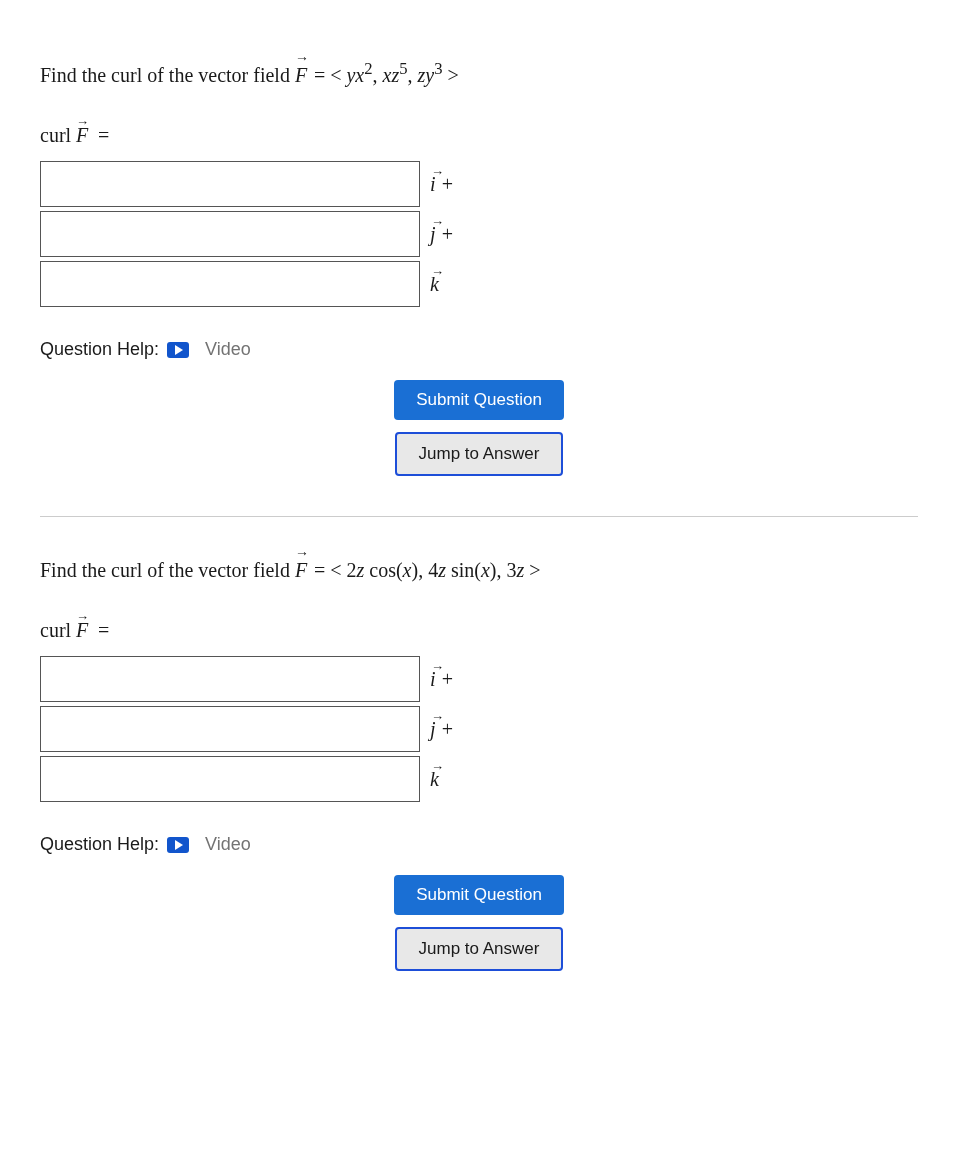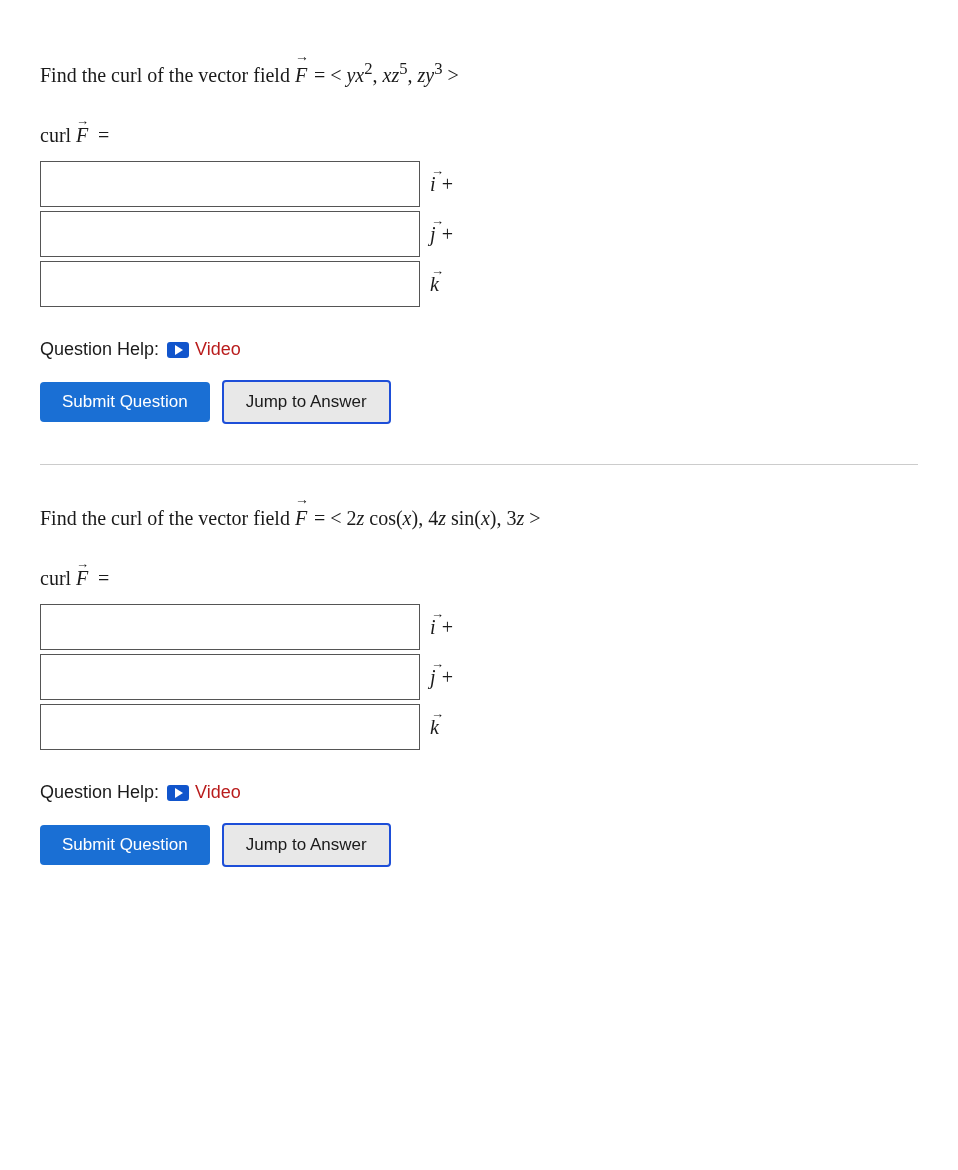--- a/index.html
+++ b/index.html
@@ -88,22 +88,22 @@
     }
 
     .question-help-label {
       font-weight: normal;
       font-family: Arial, sans-serif;
     }
 
     .video-link {
       display: flex;
       align-items: center;
-      gap: 6px;
-      color: #b91c1c;
+      gap: 16px;
+      color: #737373;
       text-decoration: none;
       font-family: Arial, sans-serif;
       cursor: pointer;
     }
 
     .video-icon {
       width: 22px;
       height: 16px;
       background: #1155cc;
       border-radius: 3px;
@@ -120,20 +120,21 @@
       border-top: 5px solid transparent;
       border-bottom: 5px solid transparent;
       border-left: 8px solid white;
       margin-left: 2px;
     }
 
     .button-row {
       display: flex;
       align-items: center;
       gap: 12px;
+      flex-direction: column;
     }
 
     .btn-submit {
       background: #1a6fd4;
       color: #ffffff;
       border: none;
       padding: 10px 22px;
       font-size: 17px;
       font-family: Arial, sans-serif;
       border-radius: 4px;

